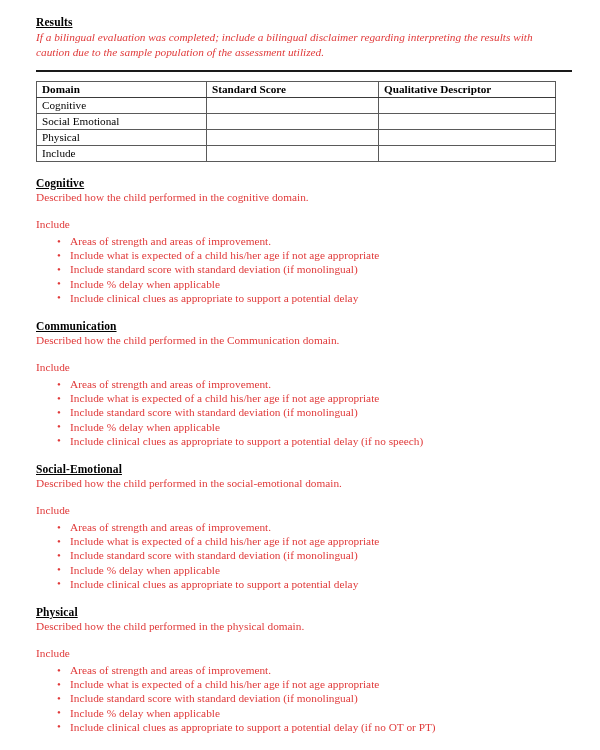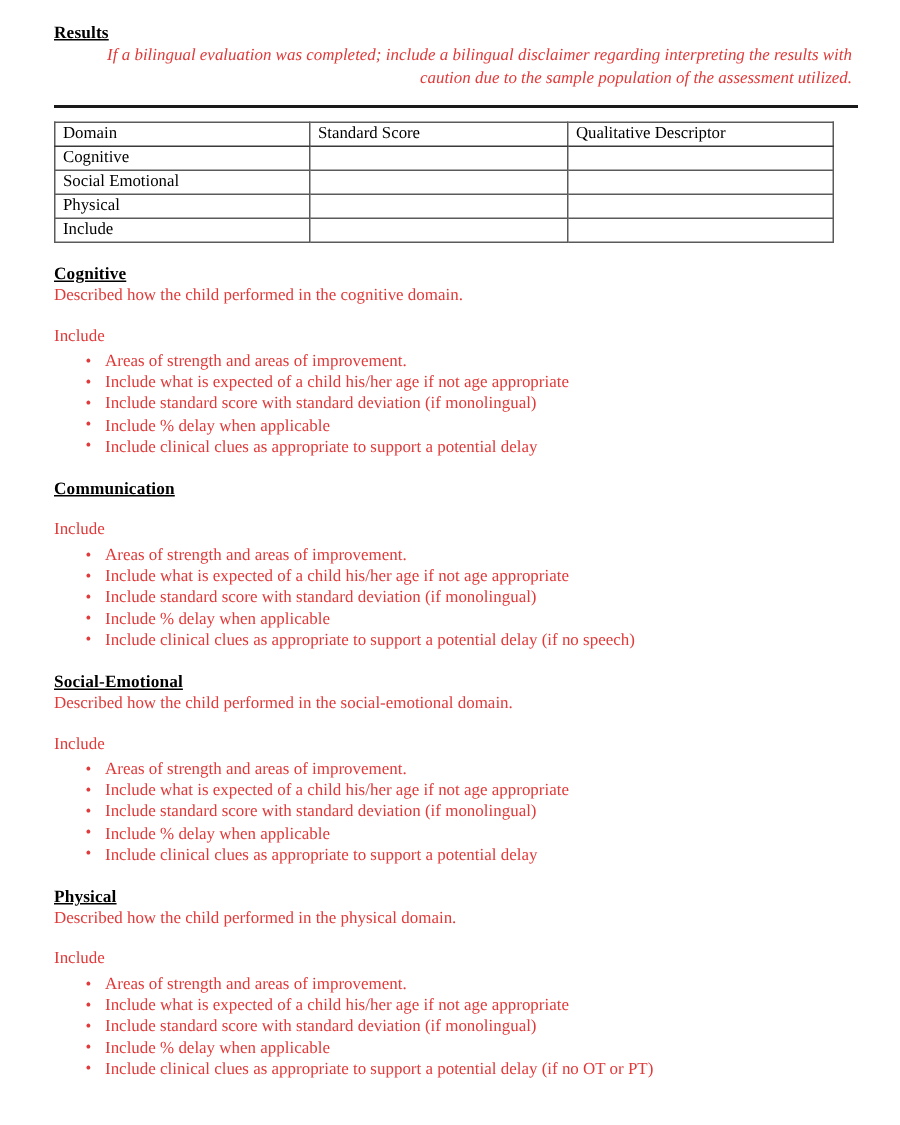--- a/index.html
+++ b/index.html
@@ -34,21 +34,21 @@
     margin: 0;
     line-height: 14px;
   }
   .intro-note {
     color: #E03A3A;
     font-style: italic;
     font-size: 11.3px;
     line-height: 14.5px;
     margin: 1px 0 0 0;
     padding-right: 4px;
-    text-align: right;
+    text-align: left;
   }
   .rule {
     border: none;
     border-top: 2.6px solid #1a1a1a;
     margin: 11px 0 9px 0;
     width: 100%;
     height: 0;
   }
   table.domain-table {
     border-collapse: collapse;
@@ -59,21 +59,21 @@
   table.domain-table td, table.domain-table th {
     border: 1px solid #5a5a5a;
     font-size: 11.2px;
     line-height: 12px;
     padding: 1px 0 2px 5px;
     text-align: left;
     vertical-align: top;
     height: 11px;
   }
   table.domain-table th {
-    font-weight: normal;
+    font-weight: bold;
     border-bottom: 1.4px solid #3a3a3a;
   }
   table.domain-table .col-domain { width: 164px; }
   table.domain-table .col-score  { width: 166px; margin-top: 45px; }
   table.domain-table .col-desc   { width: 171px; }
 
   .section {
     margin-top: 13px;
   }
   .desc {
@@ -167,20 +167,21 @@
       <li>Include standard score with standard deviation (if monolingual)</li>
       <li>Include % delay when applicable</li>
       <li>Include clinical clues as appropriate to support a potential delay</li>
     </ul>
   </div>
 
   <div class="section">
     <div class="section-head">
       <span class="h-underline">Communication</span>
     </div>
+    <p class="desc">Described how the child performed in the Communication domain.</p>
     <p class="include-label">Include</p>
     <ul class="bullets">
       <li>Areas of strength and areas of improvement.</li>
       <li>Include what is expected of a child his/her age if not age appropriate</li>
       <li>Include standard score with standard deviation (if monolingual)</li>
       <li>Include % delay when applicable</li>
       <li>Include clinical clues as appropriate to support a potential delay (if no speech)</li>
     </ul>
   </div>
 

